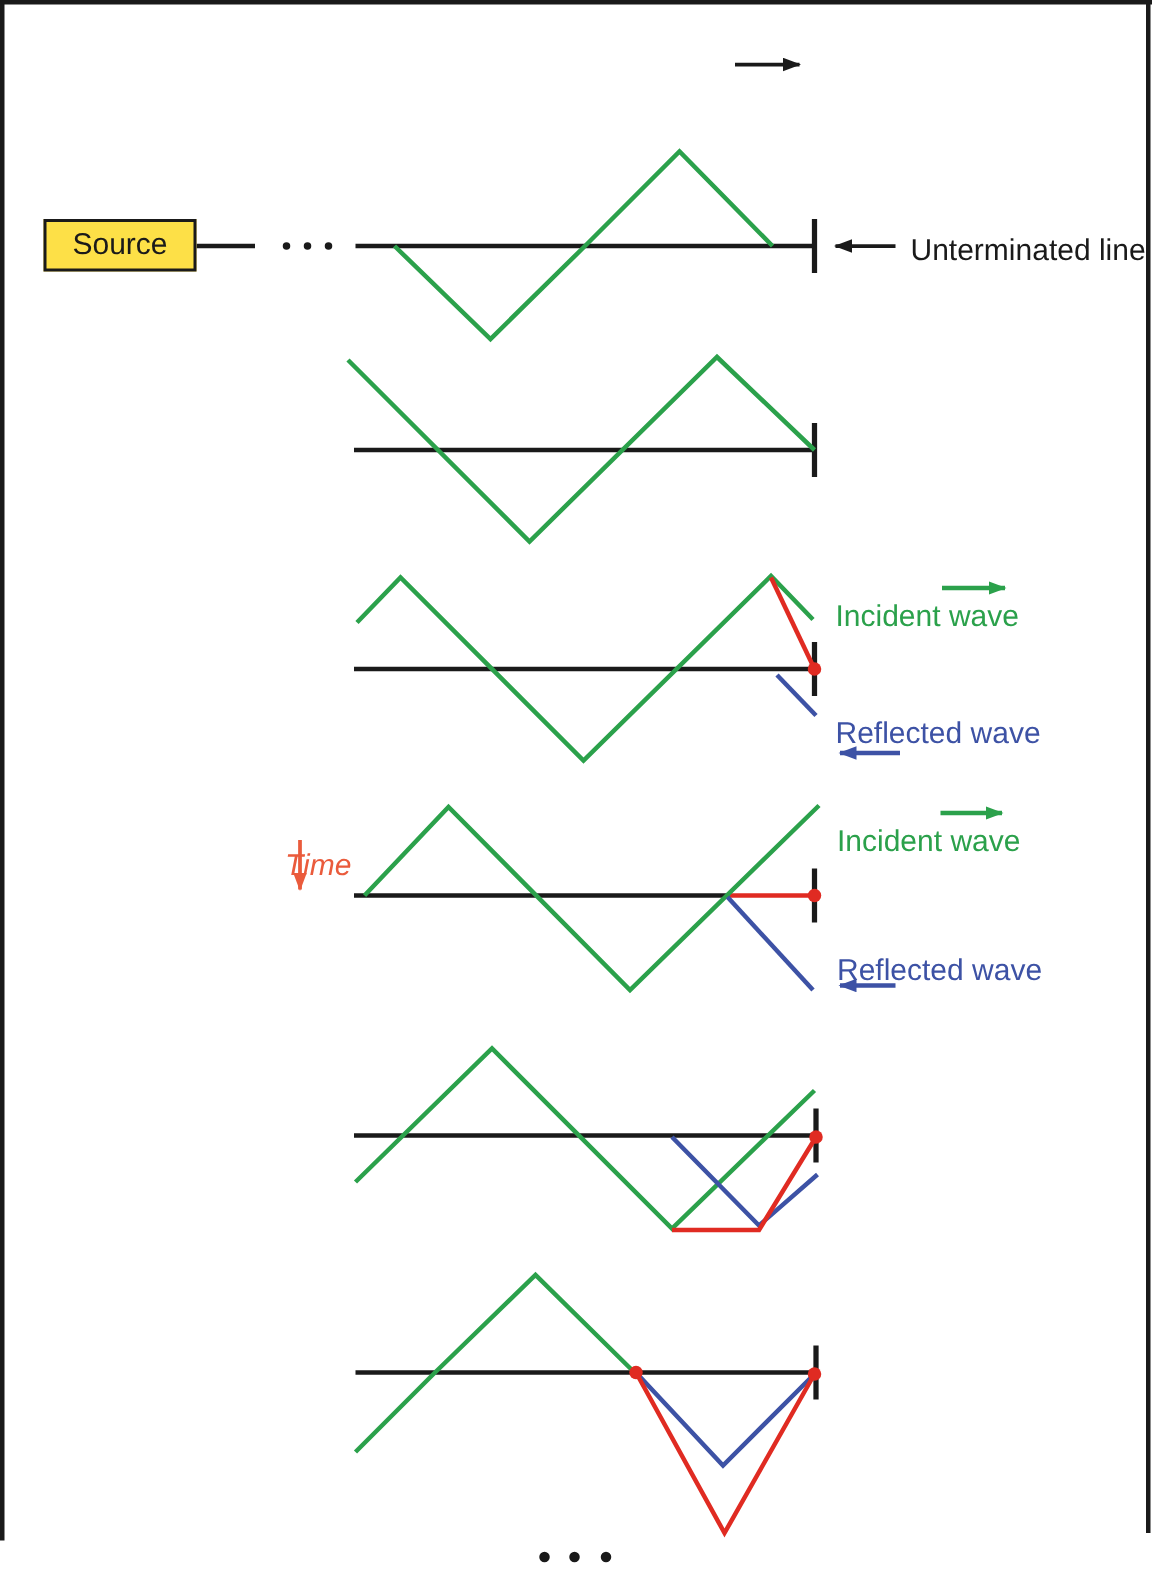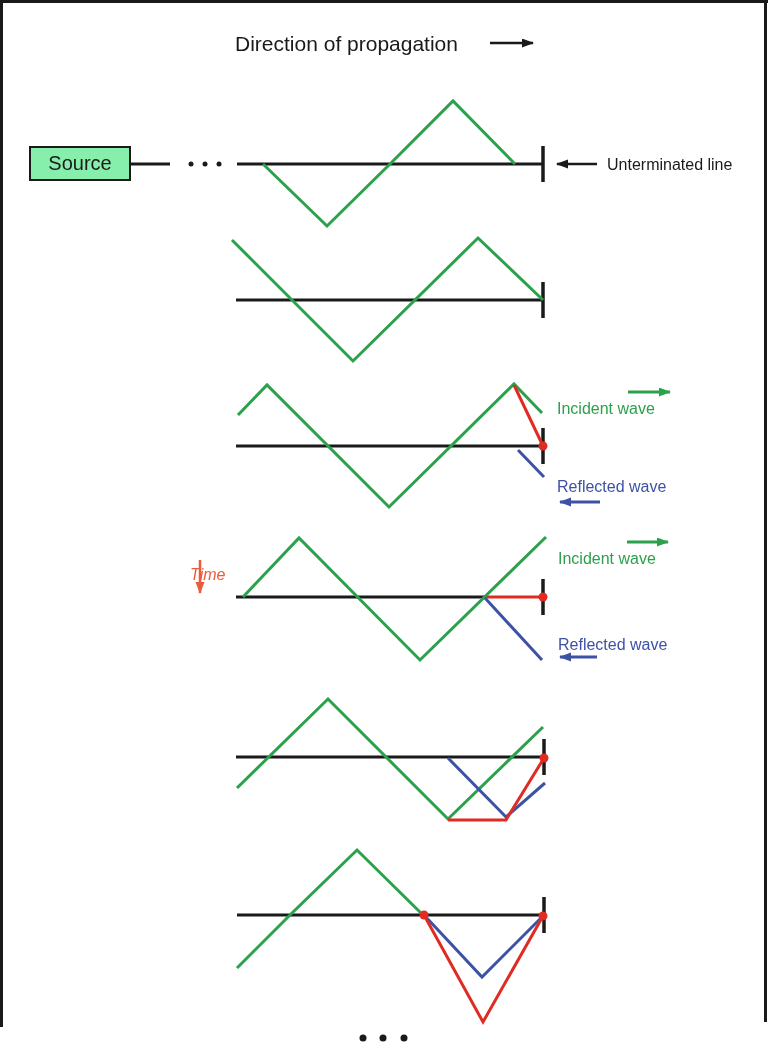--- a/index.html
+++ b/index.html
@@ -7,33 +7,33 @@
     position:relative;
     width:768px;height:1055px;
     background:#ffffff;
     font-family:"Liberation Sans", sans-serif;
     overflow:hidden;
   }
   .lbl{
     position:absolute;
     line-height:1;
     white-space:nowrap;
-    font-size:16px;
+    font-size:20px;
     color:#1a1a1a;
   }
   #title-label{font-size:21px;}
   #time-label{font-style:italic;}
   #source-box{
     position:absolute;
     left:29px;top:146px;
     width:98px;height:31px;
     border:2px solid #1a1a1a;
     display:flex;align-items:center;justify-content:center;
     font-size:20px;color:#1a1a1a;
-    background:#86efac;
+    background:#fde047;
   }
   svg{position:absolute;left:0;top:0;}
 </style>
 </head>
 <body>
 
 <div id="canvas">
 
   <svg id="diagram" width="768" height="1055" viewBox="0 0 768 1055">
     <defs>
@@ -93,21 +93,20 @@
       <polyline points="237,968 290,915 357,850 423,915" fill="none" stroke="#2ba14b" stroke-width="3"></polyline>
       <polyline points="424,915 482,977 543,916" fill="none" stroke="#3d52a5" stroke-width="3"></polyline>
       <polyline points="424,915 483,1022 543,916" fill="none" stroke="#e02b22" stroke-width="3"></polyline>
       <circle cx="424" cy="915" r="4.5" fill="#e02b22"></circle>
       <circle cx="543" cy="916" r="4.5" fill="#e02b22"></circle>
       <circle cx="363" cy="1038" r="3.5" fill="#1a1a1a"></circle>
       <circle cx="383" cy="1038" r="3.5" fill="#1a1a1a"></circle>
       <circle cx="404" cy="1038" r="3.5" fill="#1a1a1a"></circle>
     </svg>
 
-  <div class="lbl" id="title-label" style="left:235px;top:33px;">Direction of propagation</div>
 
   <div id="source-box">
     <span>Source</span>
   </div>
 
   <div class="lbl" style="left:607px;top:157px;">Unterminated line</div>
 
   <div class="lbl" style="left: 557px; top: 401px; color: rgb(43, 161, 75);">Incident wave</div>
   <div class="lbl" style="left: 557px; top: 479px; color: rgb(61, 82, 165);">Reflected wave</div>
 

